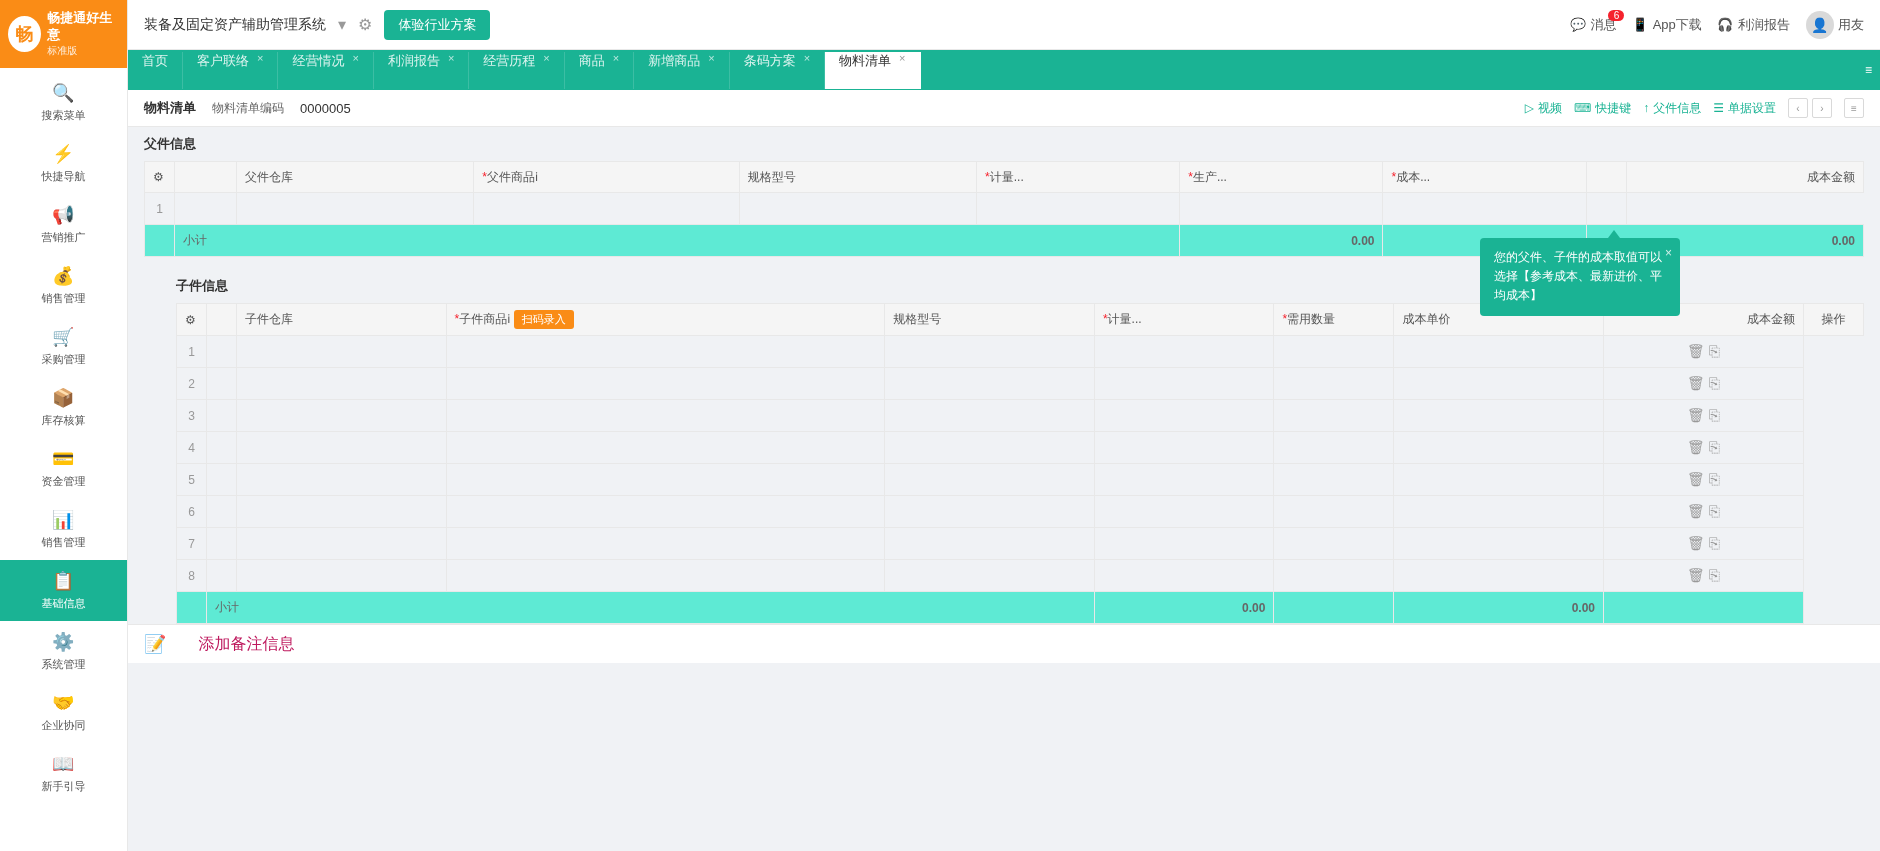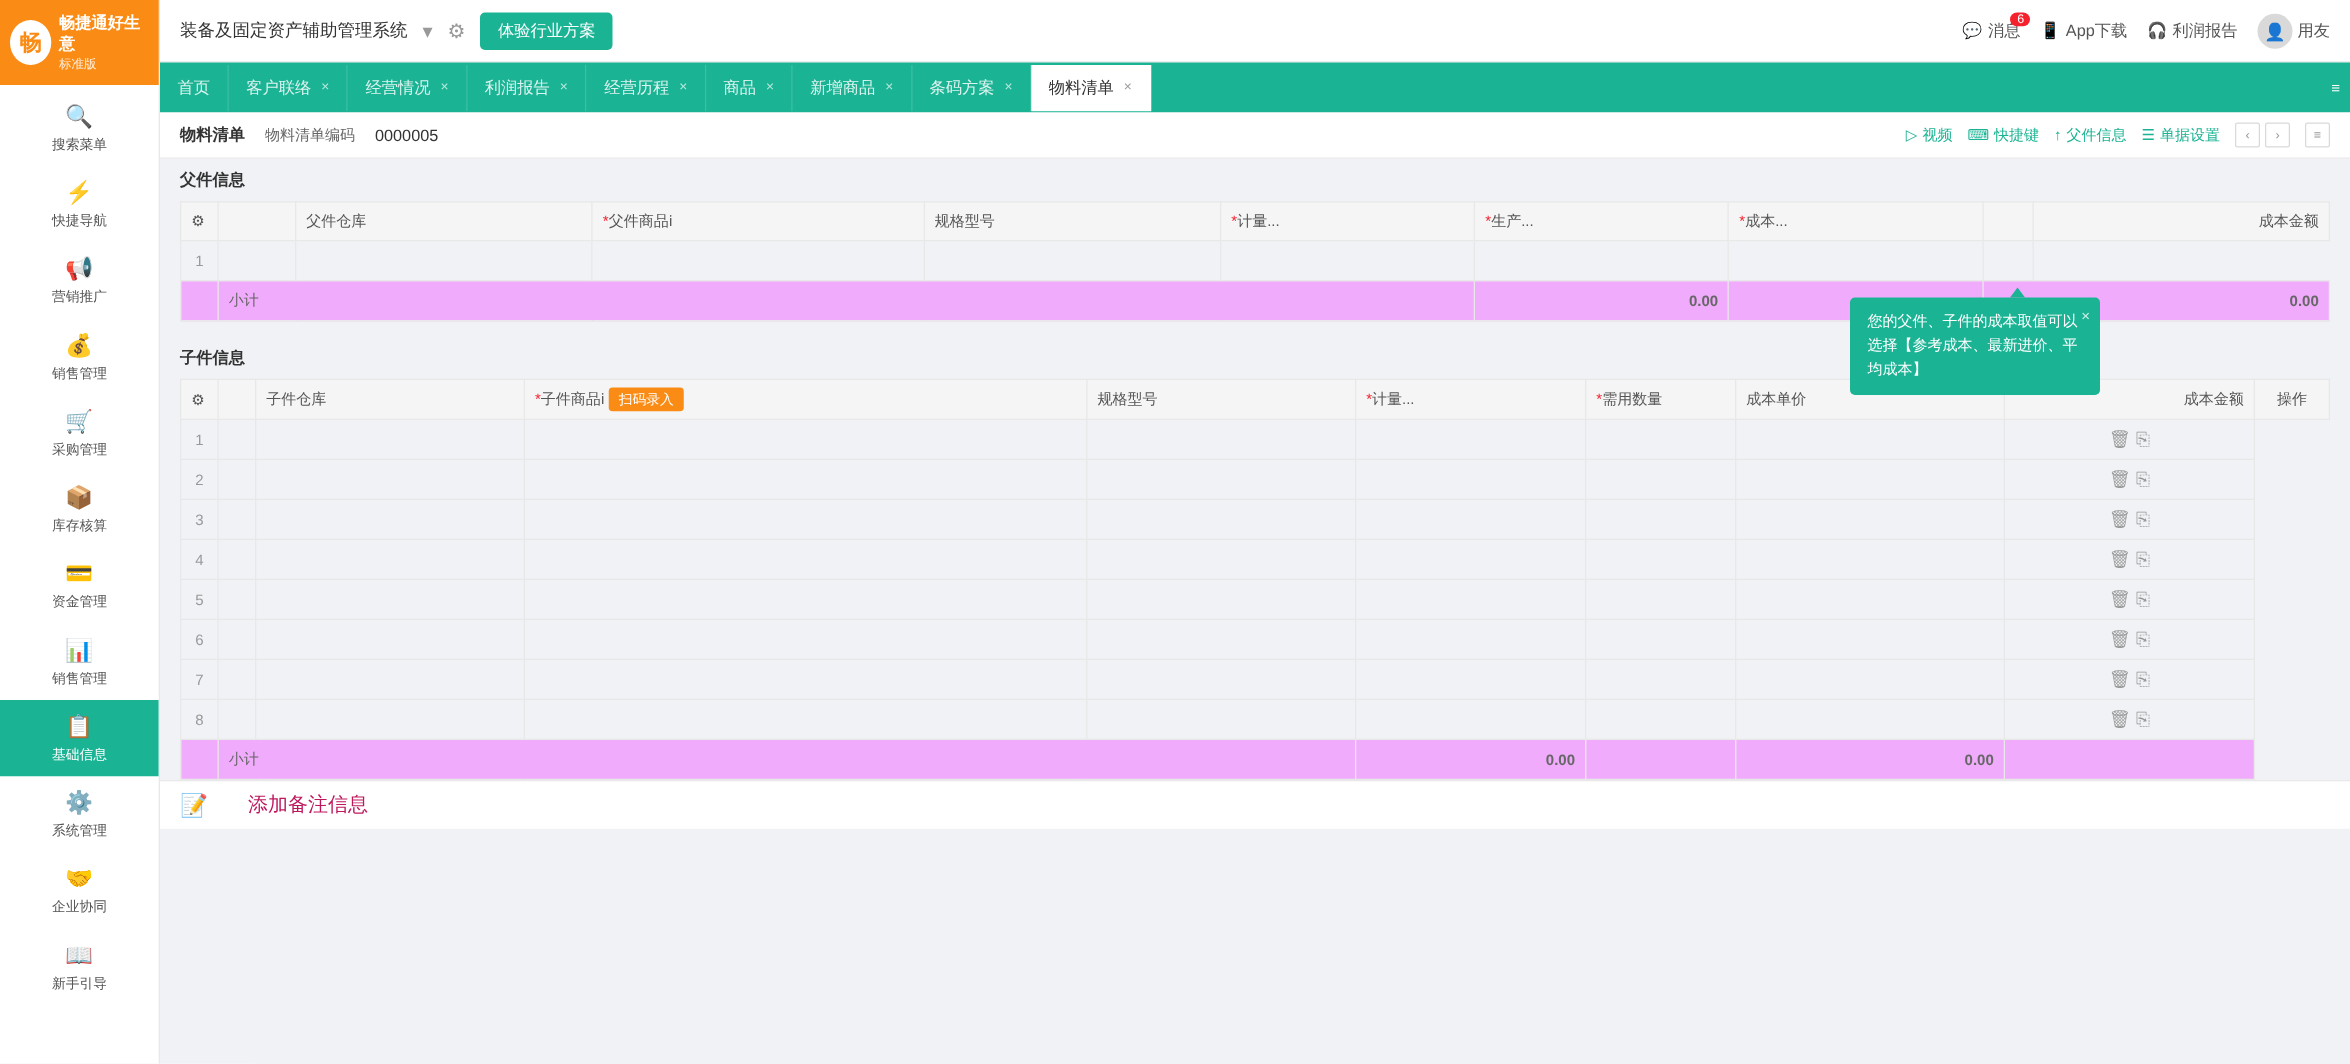--- a/index.html
+++ b/index.html
@@ -26,21 +26,21 @@
     .topbar-title { font-size: 14px; color: #333; }
     .topbar-settings { color: #999; cursor: pointer; font-size: 16px; }
     .topbar-btn { background: #1ab394; color: #fff; border: none; border-radius: 4px; padding: 6px 14px; cursor: pointer; font-size: 13px; }
     .topbar-right { display: flex; align-items: center; gap: 16px; color: #555; font-size: 13px; }
     .topbar-right-item { display: flex; align-items: center; gap: 4px; cursor: pointer; position: relative; }
     .badge { background: #f5222d; color: #fff; border-radius: 10px; font-size: 10px; padding: 0 4px; min-width: 16px; text-align: center; position: absolute; top: -6px; right: -8px; }
     .user-avatar { width: 28px; height: 28px; background: #d9d9d9; border-radius: 50%; display: flex; align-items: center; justify-content: center; color: #fff; font-size: 14px; }
 
     
     .nav-tabs { background: #1ab394; display: flex; align-items: center; height: 40px; overflow: hidden; }
-    .nav-tab { padding: 0 14px; height: 37px; display: flex; align-items: center; color: rgba(255,255,255,0.85); cursor: pointer; font-size: 13px; white-space: nowrap; gap: 4px; border-right: 1px solid rgba(255,255,255,0.15); }
+    .nav-tab { padding: 0 14px; height: 37px; display: flex; color: rgba(255,255,255,0.85); cursor: pointer; font-size: 13px; white-space: nowrap; gap: 4px; border-right: 1px solid rgba(255,255,255,0.15); }
     .nav-tab.active { background: #fff; color: #333; }
     .nav-tab .close-x { margin-left: 4px; color: rgba(255,255,255,0.7); font-size: 11px; cursor: pointer; }
     .nav-tab.active .close-x { color: #999; }
     .nav-tabs-end { margin-left: auto; padding-right: 8px; color: #fff; cursor: pointer; }
 
     
     .page-body { flex: 1; overflow-y: auto; background: #f0f2f5; padding: 0; }
 
     
     .sub-header { display: flex; align-items: center; padding: 8px 16px; border-bottom: 1px solid #e8e8e8; background: #fff; gap: 16px; }
@@ -54,21 +54,21 @@
 
     
     .section { padding: 8px 16px 0; }
     .section-title { font-size: 13px; font-weight: bold; color: #333; margin-bottom: 8px; }
 
     
     .data-table { width: 100%; border-collapse: collapse; font-size: 12px; }
     .data-table th { background: #f5f5f5; border: 1px solid #e8e8e8; padding: 6px 8px; color: #555; font-weight: normal; text-align: left; white-space: nowrap; }
     .data-table td { border: 1px solid #e8e8e8; padding: 4px 8px; color: #333; height: 32px; }
     .data-table .row-num { color: #999; text-align: center; width: 30px; }
-    .data-table .subtotal { background: #f0abfc; }
+    .data-table .subtotal { background: #5eead4; }
     .data-table .subtotal td { color: #666; }
     .required-star { color: #f5222d; }
     .col-settings { width: 30px; text-align: center; }
     .scan-btn { background: #fa8c16; color: #fff; border: none; border-radius: 3px; padding: 2px 8px; font-size: 11px; cursor: pointer; white-space: nowrap; }
     .action-icons { display: flex; gap: 4px; justify-content: center; }
     .action-icon { cursor: pointer; color: #999; font-size: 14px; }
 
     
     .tooltip-popup { position: absolute; background: #1ab394; color: #fff; border-radius: 4px; padding: 10px 14px; font-size: 12px; line-height: 1.6; max-width: 200px; z-index: 100; right: 200px; top: 148px; }
     .tooltip-popup::before { content: ''; position: absolute; top: -8px; right: 60px; border-width: 0 6px 8px; border-style: solid; border-color: transparent transparent #1ab394; }
@@ -283,21 +283,21 @@
               <td></td>
               <td colspan="5" style="color:#666;">小计</td>
               <td style="text-align:right; font-weight:bold;">0.00</td>
               <td></td>
               <td colspan="2" style="text-align:right; font-weight:bold;">0.00</td>
             </tr>
           </tbody>
         </table>
       </div>
 
-      <div class="section" style="margin-top:12px;">
+      <div class="section" style="margin-top:12px;margin-left:32px;">
         <div class="section-title">子件信息</div>
         <table class="data-table">
           <thead>
             <tr>
               <th class="col-settings">⚙</th>
               <th style="width:30px;"></th>
               <th>子件仓库</th>
               <th>
                 <span class="required-star">*</span>子件商品ℹ
                 <button class="scan-btn">扫码录入</button>

